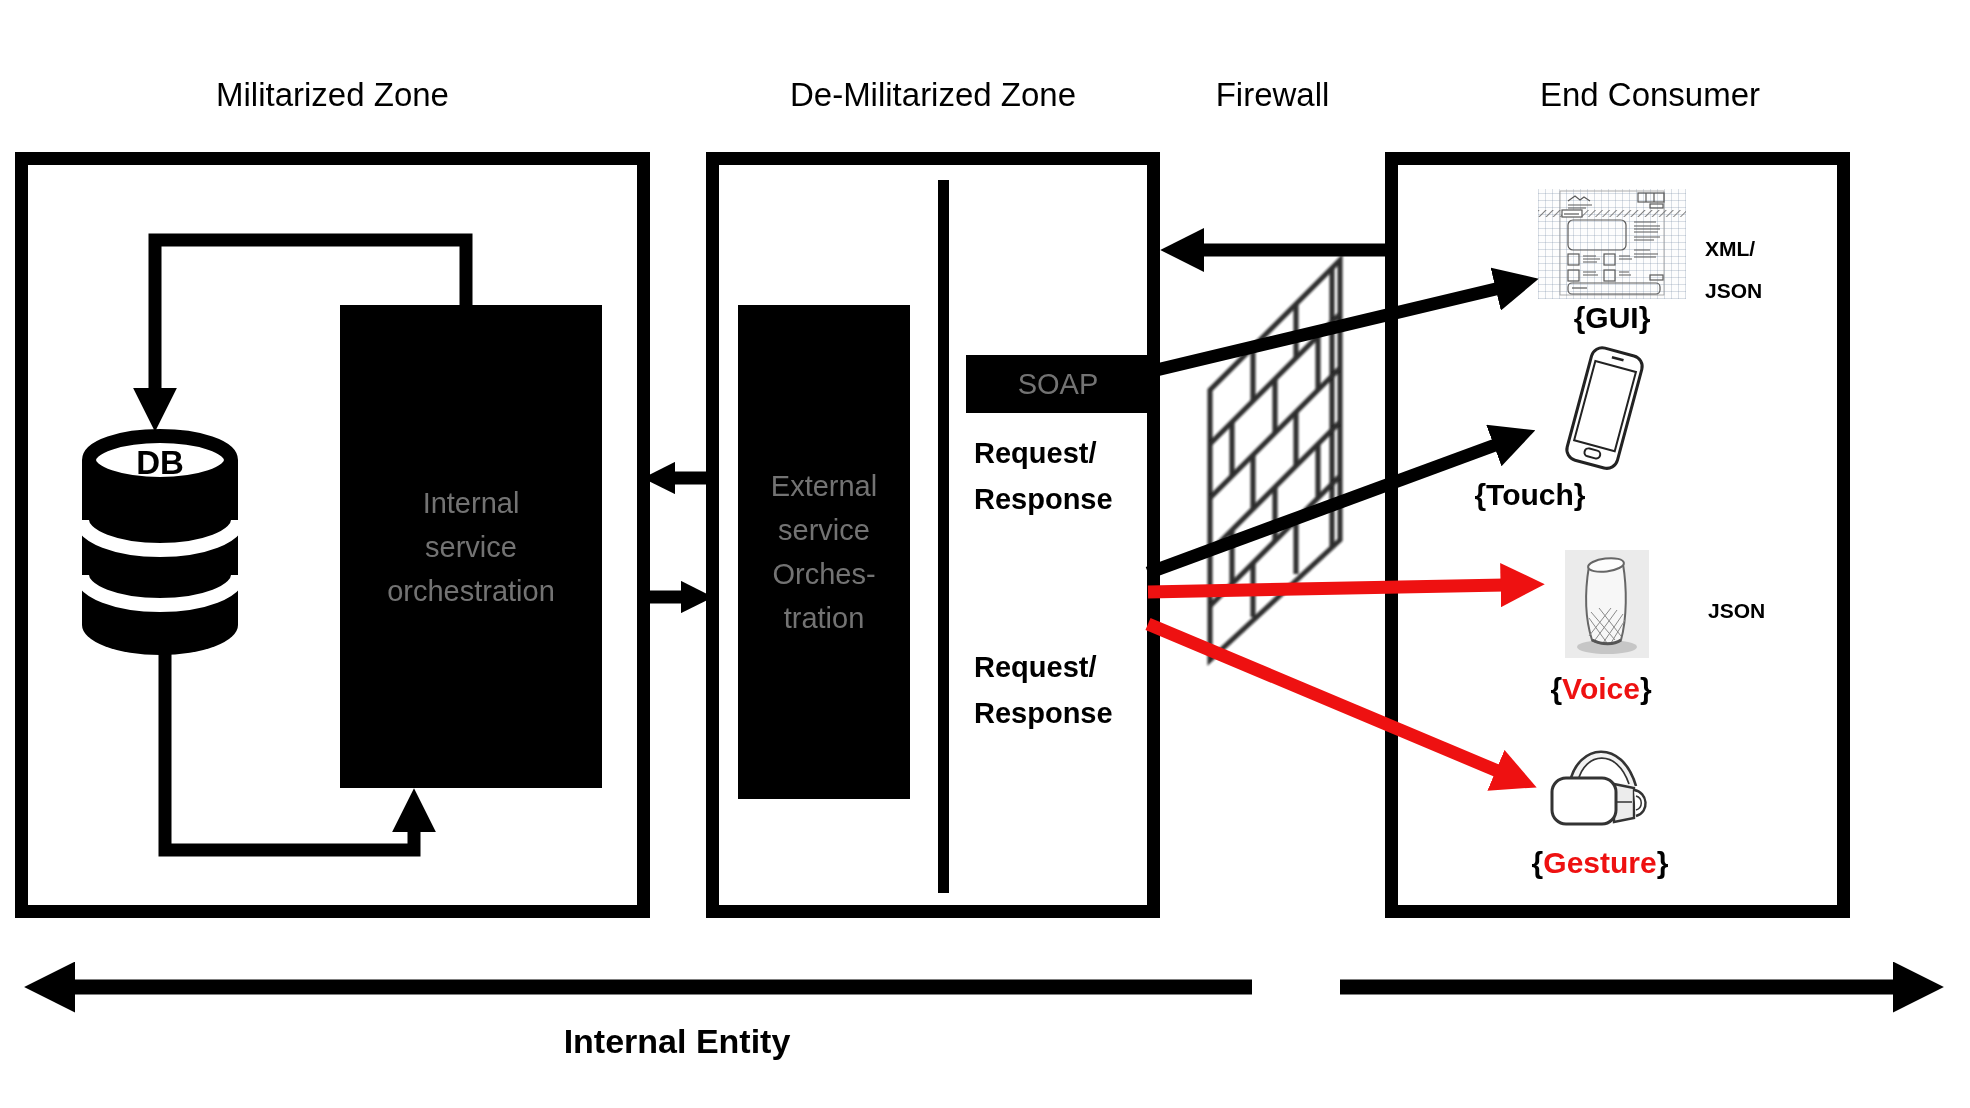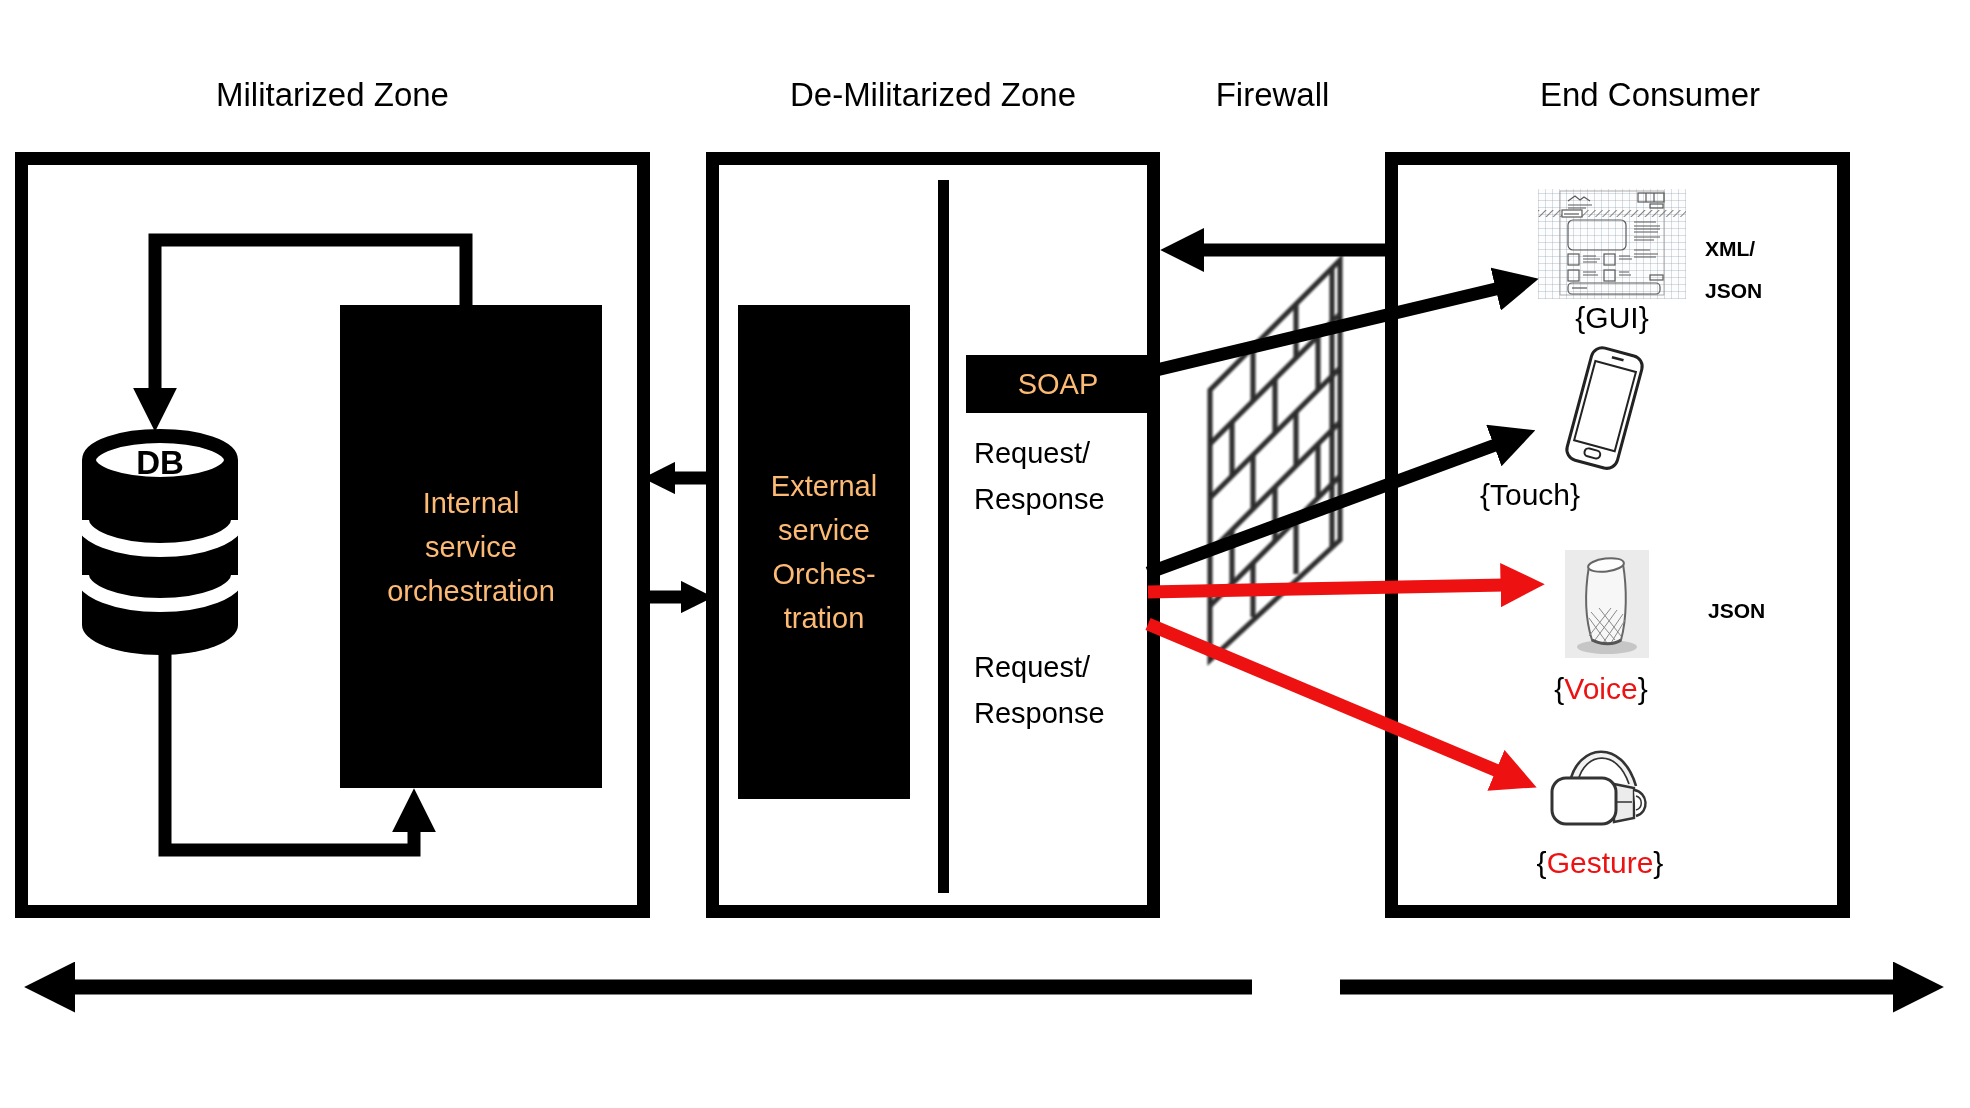--- a/index.html
+++ b/index.html
@@ -1,21 +1,21 @@
 <!DOCTYPE html>
 <html><head>
 <meta charset="utf-8">
 <style>
   html,body{margin:0;padding:0;background:#fff;}
   #canvas{position:relative;width:1970px;height:1108px;background:#fff;overflow:hidden;
           font-family:"Liberation Sans",sans-serif;color:#000;}
-  .abs{position:absolute;}
+  .abs{position:absolute;font-weight:bold;}
   .zone-title{font-weight:normal;font-size:33px;text-align:center;letter-spacing:0;}
   .zone-box{position:absolute;border:13px solid #000;background:#fff;box-sizing:border-box;}
-  .black-box{position:absolute;background:#000;color:#fdba74;display:flex;align-items:center;justify-content:center;
+  .black-box{position:absolute;background:#000;color:#737373;display:flex;align-items:center;justify-content:center;
              text-align:center;box-sizing:border-box;}
   .ml{white-space:pre-line;}
   .svc-text{font-size:29px;line-height:44px;}
   .proto-label{font-size:29px;}
   .rr-text{font-size:29px;line-height:46px;text-align:left;}
   .curly-label{font-size:30px;text-align:center;}
   .bold-label{font-weight:bold;font-size:21px;line-height:42px;text-align:left;}
   .entity-label{font-size:34px;text-align:center;}
   .red-txt{color:#ee1111;}
   .db-label{font-weight:bold;font-size:33px;text-align:center;}
@@ -152,20 +152,21 @@
       <path d="M86,54 C100,56 102,76 88,80" fill="#fff" stroke="#333" stroke-width="2.4"></path>
       <path d="M88,60 C95,62 95,72 88,74" fill="none" stroke="#333" stroke-width="1.5"></path>
       <rect x="4" y="42" width="64" height="46" rx="14" fill="#fff" stroke="#333" stroke-width="3"></rect>
       <path d="M68,66 h16" stroke="#333" stroke-width="1.5"></path>
     </svg>
   </div>
   <div class="abs curly-label" style="left:1500px;top:846px;width:200px;">
     <span>{</span><span class="red-txt">Gesture</span><span>}</span>
   </div>
 
+  <div class="abs entity-label" style="left:477px;top:1022px;width:400px;">Internal Entity</div>
 
   <svg id="overlay" width="1970" height="1108" viewBox="0 0 1970 1108">
     <defs>
       <marker id="ah" viewBox="0 0 10 10" refX="1" refY="5" markerWidth="3.4" markerHeight="3.4" orient="auto">
         <path d="M0,0 L10,5 L0,10 Z" fill="#000"></path>
       </marker>
       <marker id="ah-sm" viewBox="0 0 10 10" refX="1" refY="5" markerWidth="2.5" markerHeight="2.5" orient="auto">
         <path d="M0,0 L10,5 L0,10 Z" fill="#000"></path>
       </marker>
       <marker id="ah-red" viewBox="0 0 10 10" refX="1" refY="5" markerWidth="3.4" markerHeight="3.4" orient="auto">

